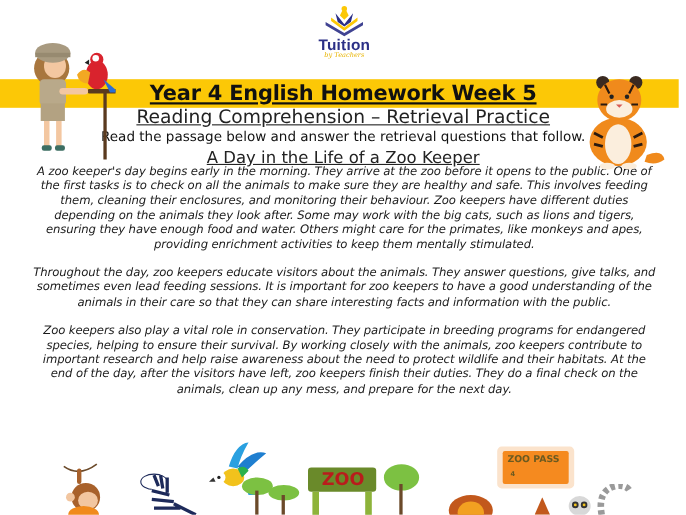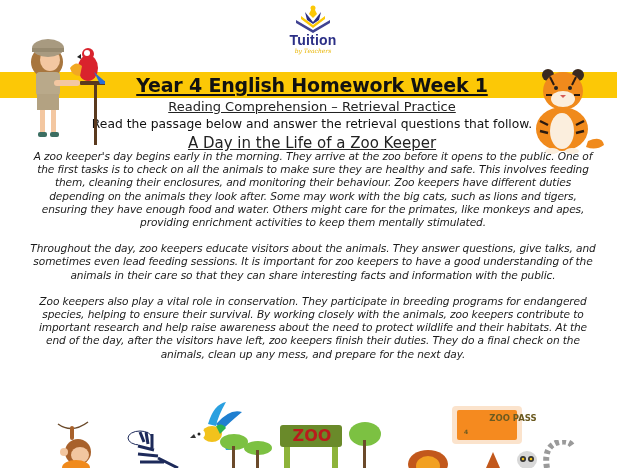--- a/index.html
+++ b/index.html
@@ -12,21 +12,21 @@
     .logo-word { font-family: "Liberation Sans", sans-serif; font-weight: bold; font-size: 14px;
                  color: #2b2f86; line-height: 14px; margin-top: -1px; letter-spacing: 0.2px; }
     .logo-tag { font-family: "DejaVu Serif", serif; font-style: italic; font-size: 6px; color: #e8b400; line-height: 7px; }
 
     .banner { position: absolute; left: 0; top: 72px; width: 617px; height: 26px; background: #fcc806; }
     .title { position: absolute; left: 0; top: 72px; width: 624px; height: 26px; text-align: center;
              font-family: "DejaVu Sans", sans-serif; font-weight: bold; font-size: 19px; line-height: 27px;
              text-decoration: underline; text-decoration-thickness: 2px; text-underline-offset: 2px; color: #111; letter-spacing: -0.2px; }
 
     .subtitle { position: absolute; left: 0; top: 100px; width: 624px; text-align: center;
-                font-size: 13px; line-height: 14px; text-decoration: underline; color: #222; }
+                font-size: 17px; line-height: 14px; text-decoration: underline; color: #222; }
     .instruction { position: absolute; left: 0; top: 116px; width: 624px; text-align: center;
                    font-size: 12.3px; line-height: 16px; color: #111; }
     .passage-title { position: absolute; left: 0; top: 137px; width: 624px; text-align: center;
                      font-size: 15px; line-height: 13px; text-decoration: underline; color: #222; }
 
     .passage { position: absolute; left: 30px; top: 150px; width: 566px; text-align: center;
                font-size: 10.6px; line-height: 13.2px; color: #1a1a1a; letter-spacing: -0.1px; font-style: italic; }
     .passage p { margin: 0 0 13px 0; }
 
     .illus { position: absolute; }
@@ -42,21 +42,21 @@
       <circle cx="22" cy="4" r="2.5" fill="#fcc806"></circle>
       <path d="M14,8 L22,18 L30,8 L28,16 L22,20 L16,16 Z" fill="#2b2f86"></path>
       <path d="M10,12 L22,21 L34,12 L34,15 L22,24 L10,15 Z" fill="#fcc806"></path>
       <path d="M5,16 L22,26 L39,16 L39,19 L22,29 L5,19 Z" fill="#2b2f86" opacity="0.9"></path>
     </svg>
     <div class="logo-word">Tuition</div>
     <div class="logo-tag">by Teachers</div>
   </div>
 
   <div class="banner"></div>
-  <div class="title">Year 4 English Homework Week 1</div>
+  <div class="title">Year 4 English Homework Week 5</div>
 
   <div class="subtitle">Reading Comprehension – Retrieval Practice</div>
   <div class="instruction">Read the passage below and answer the retrieval questions that follow.</div>
   <div class="passage-title">A Day in the Life of a Zoo Keeper</div>
 
   <div class="passage">
     <p>A zoo keeper's day begins early in the morning. They arrive at the zoo before it opens to the public. One of the first tasks is to check on all the animals to make sure they are healthy and safe. This involves feeding them, cleaning their enclosures, and monitoring their behaviour. Zoo keepers have different duties depending on the animals they look after. Some may work with the big cats, such as lions and tigers, ensuring they have enough food and water. Others might care for the primates, like monkeys and apes, providing enrichment activities to keep them mentally stimulated.</p>
     <p>Throughout the day, zoo keepers educate visitors about the animals. They answer questions, give talks, and sometimes even lead feeding sessions. It is important for zoo keepers to have a good understanding of the animals in their care so that they can share interesting facts and information with the public.</p>
     <p>Zoo keepers also play a vital role in conservation. They participate in breeding programs for endangered species, helping to ensure their survival. By working closely with the animals, zoo keepers contribute to important research and help raise awareness about the need to protect wildlife and their habitats. At the end of the day, after the visitors have left, zoo keepers finish their duties. They do a final check on the animals, clean up any mess, and prepare for the next day.</p>
   </div>
@@ -149,21 +149,21 @@
     <div style="position:absolute; left:52px; top:22px; width:6px; height:21px; background:#8db33a;"></div>
   </div>
 
   <svg class="illus" style="left:345px; top:420px;" width="40" height="48" viewBox="0 0 40 48">
     <ellipse cx="20" cy="14" rx="16" ry="12" fill="#7cc142"></ellipse>
     <rect x="18" y="20" width="3" height="28" fill="#6b4a2a"></rect>
   </svg>
 
   <div class="illus" style="left:452px; top:406px; width:70px; height:38px; background:#fbe3cc; border-radius:4px;">
     <div style="position:absolute; left:5px; top:4px; width:60px; height:30px; background:#f58a1f; border-radius:2px;"></div>
-    <div style="position:absolute; left:5px; top:7px; width:56px; text-align:center; font-family:'DejaVu Sans', sans-serif; font-weight:bold; font-size:8.5px; color:#6b5a20;padding-left:28px;">ZOO PASS</div>
+    <div style="position:absolute; left:5px; top:7px; width:56px; text-align:center; font-family:'DejaVu Sans', sans-serif; font-weight:bold; font-size:8.5px; color:#6b5a20;">ZOO PASS</div>
     <div style="position:absolute; left:12px; top:22px; font-family:'DejaVu Sans', sans-serif; font-size:6px; color:#6b5a20; font-weight:bold;">4</div>
   </div>
 
   <svg class="illus" style="left:405px; top:446px;" width="46" height="22" viewBox="0 0 46 22">
     <ellipse cx="23" cy="18" rx="20" ry="14" fill="#c2581c"></ellipse>
     <ellipse cx="23" cy="20" rx="12" ry="10" fill="#f2a021"></ellipse>
   </svg>
 
   <svg class="illus" style="left:486px; top:452px;" width="14" height="16" viewBox="0 0 14 16">
     <path d="M7,0 L14,16 L0,16 Z" fill="#c2581c"></path>

